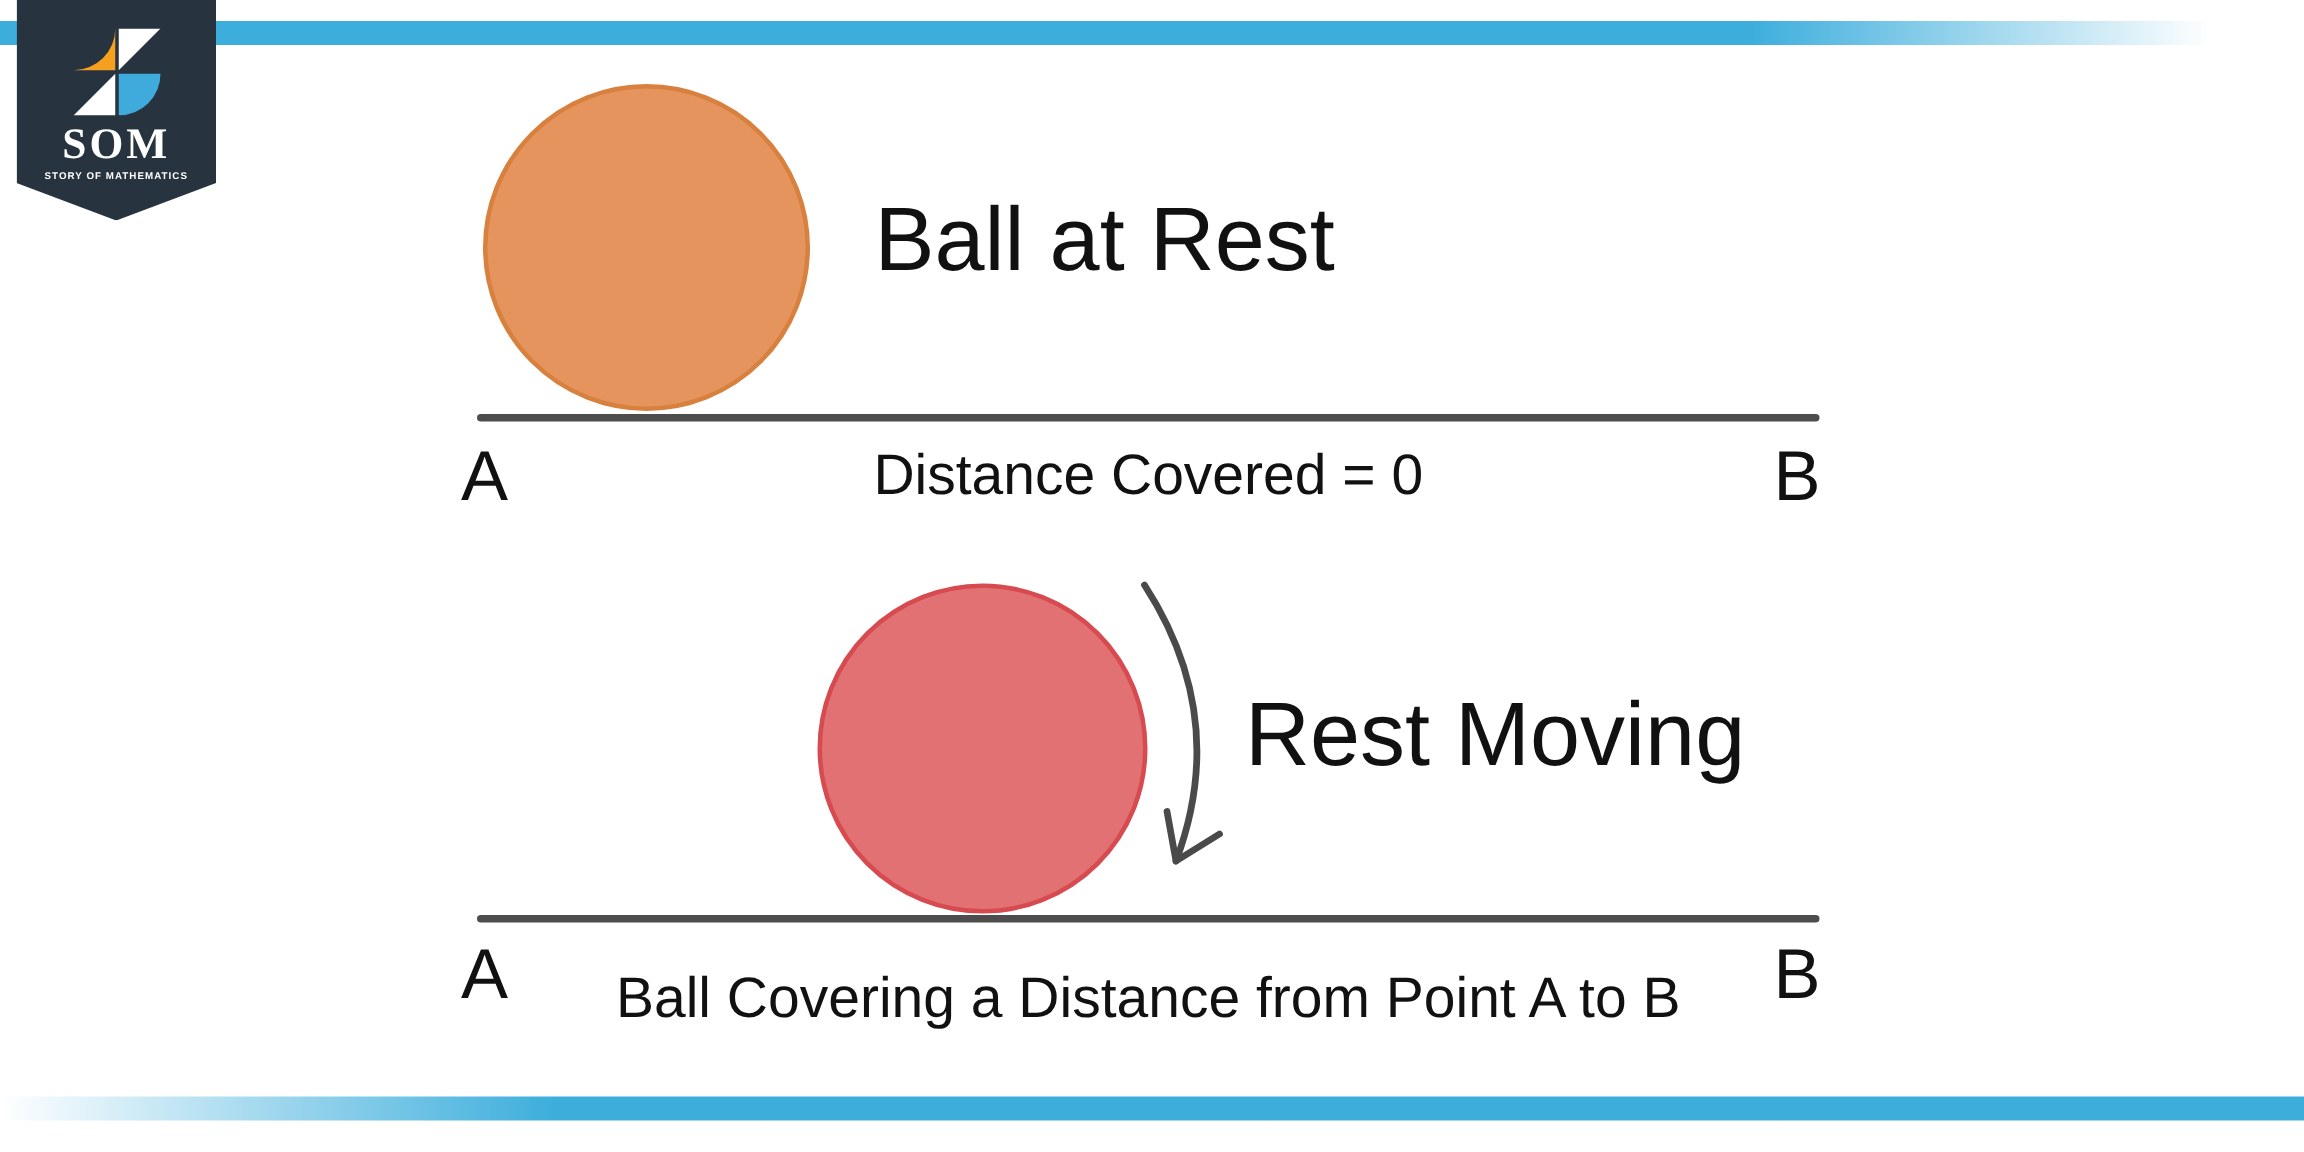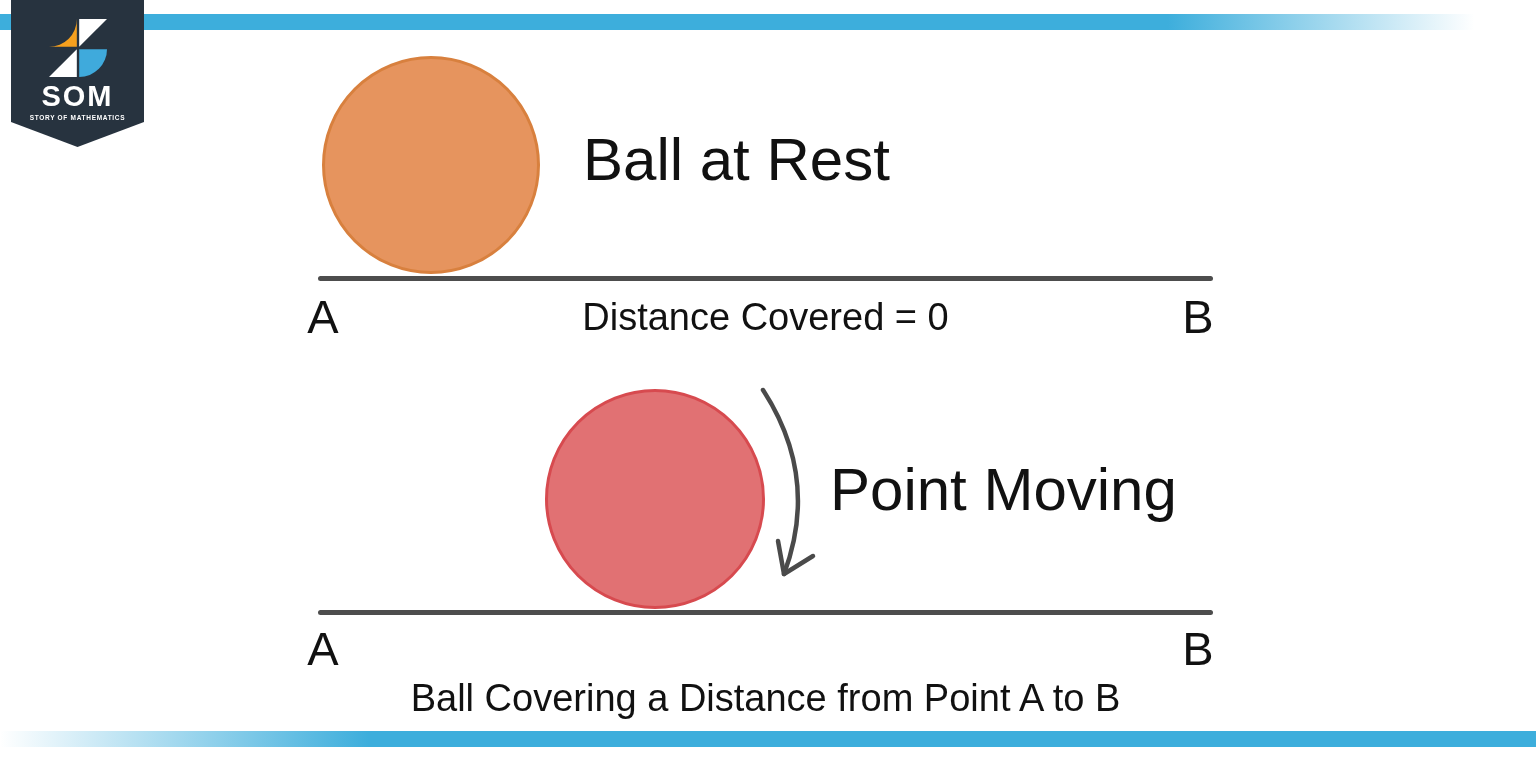--- a/index.html
+++ b/index.html
@@ -11,21 +11,21 @@
   .bar{position:absolute;left:0;width:1536px;height:16px;}
   .bar.top{top:14px;background:linear-gradient(to right,#3DAEDC 0%,#3DAEDC 76%,rgba(61,174,220,0) 96%);}
   .bar.bottom{top:731px;background:linear-gradient(to right,rgba(61,174,220,0) 0%,#3DAEDC 24%,#3DAEDC 100%);}
   
   .banner{
     position:absolute;left:11px;top:0;width:133px;height:147px;
     clip-path:polygon(0 0,100% 0,100% 83%,50% 100%,0 83%);
     text-align:center;
   }
   .logo-icon{display:block;margin:19px auto 0;width:62px;height:58px;}
-  .logo-text{margin-top:5px;font-size:29px;font-weight:bold;letter-spacing:2px;color:#fff;line-height:1;}
+  .logo-text{margin-top:5px;font-size:29px;font-weight:bold;letter-spacing:2px;color:#fff;line-height:1;font-family:Liberation Serif, serif;}
   .logo-sub{margin-top:4px;font-size:6.5px;font-weight:bold;letter-spacing:0.7px;color:#fff;line-height:1;}
   
   .ball{position:absolute;border-radius:50%;border:3px solid;box-sizing:border-box;}
   .ball.rest{left:322px;top:56px;width:218px;height:218px;}
   .ball.moving{left:545px;top:389px;width:220px;height:220px;}
   
   .ground{position:absolute;left:318px;width:895px;height:5px;border-radius:3px;}
   .ground.line1{top:276px;}
   .ground.line2{top:610px;}
   
@@ -34,21 +34,21 @@
   .heading.moving{left:830px;top:460px;}
   
   .point{position:absolute;width:44px;font-size:47px;line-height:1;text-align:center;}
   .point.a1{left:301px;top:293px;}
   .point.b1{left:1176px;top:293px;}
   .point.a2{left:301px;top:625px;}
   .point.b2{left:1176px;top:625px;}
   
   .caption{position:absolute;left:318px;width:895px;text-align:center;font-size:38px;line-height:1.1;}
   .caption.cap1{top:297px;}
-  .caption.cap2{top:646px;margin-top:32px;}
+  .caption.cap2{top:646px;}
   
   .arrow{position:absolute;left:740px;top:380px;width:90px;height:210px;}
 </style>
 </head>
 <body>
 
 <div class="canvas">
 
   <div class="bar top"></div>
   <div class="bar bottom"></div>
@@ -71,19 +71,19 @@
   <div class="point b1">B</div>
   <div class="caption cap1">Distance Covered = 0</div>
 
   <div class="ball moving" style="background-color: rgb(225, 113, 115); border-color: rgb(215, 74, 79);"></div>
   <svg class="arrow" viewBox="0 0 90 210">
     <g fill="none" stroke-width="4.5" stroke-linecap="round" stroke-linejoin="round" stroke="#4A4A4A">
       <path d="M23,10 Q80,98 44,194"></path>
       <path d="M38,161 L44,194 L73,176"></path>
     </g>
   </svg>
-  <div class="heading moving">Point Moving</div>
+  <div class="heading moving">Rest Moving</div>
   <div class="ground line2" style="background-color: rgb(77, 77, 77);"></div>
   <div class="point a2">A</div>
   <div class="point b2">B</div>
   <div class="caption cap2">Ball Covering a Distance from Point A to B</div>
 
 </div>
 
 </body></html>

